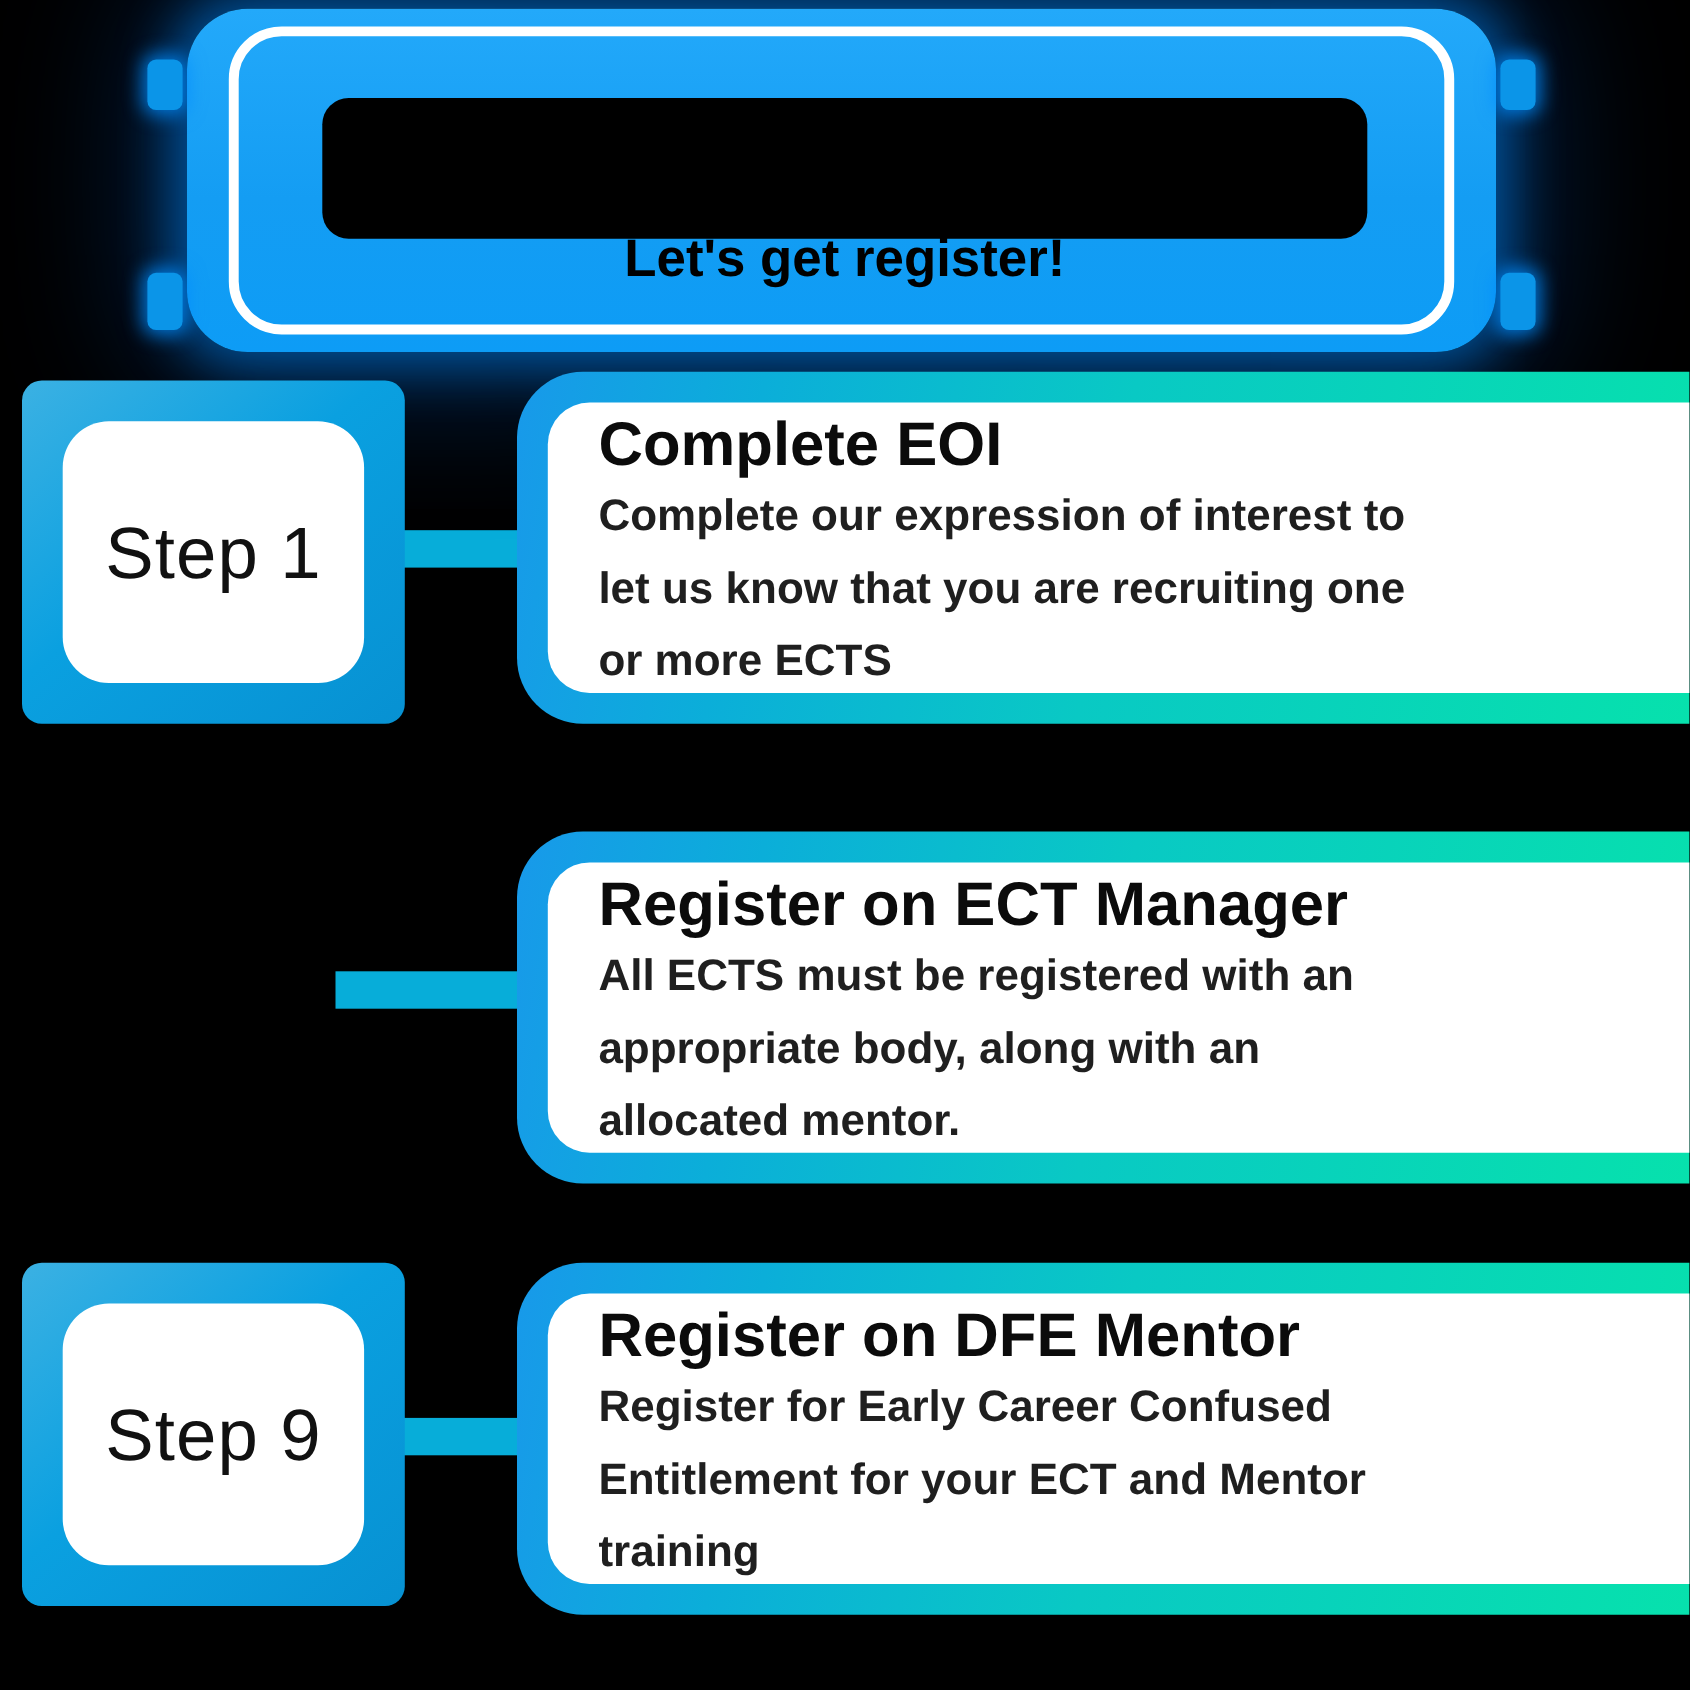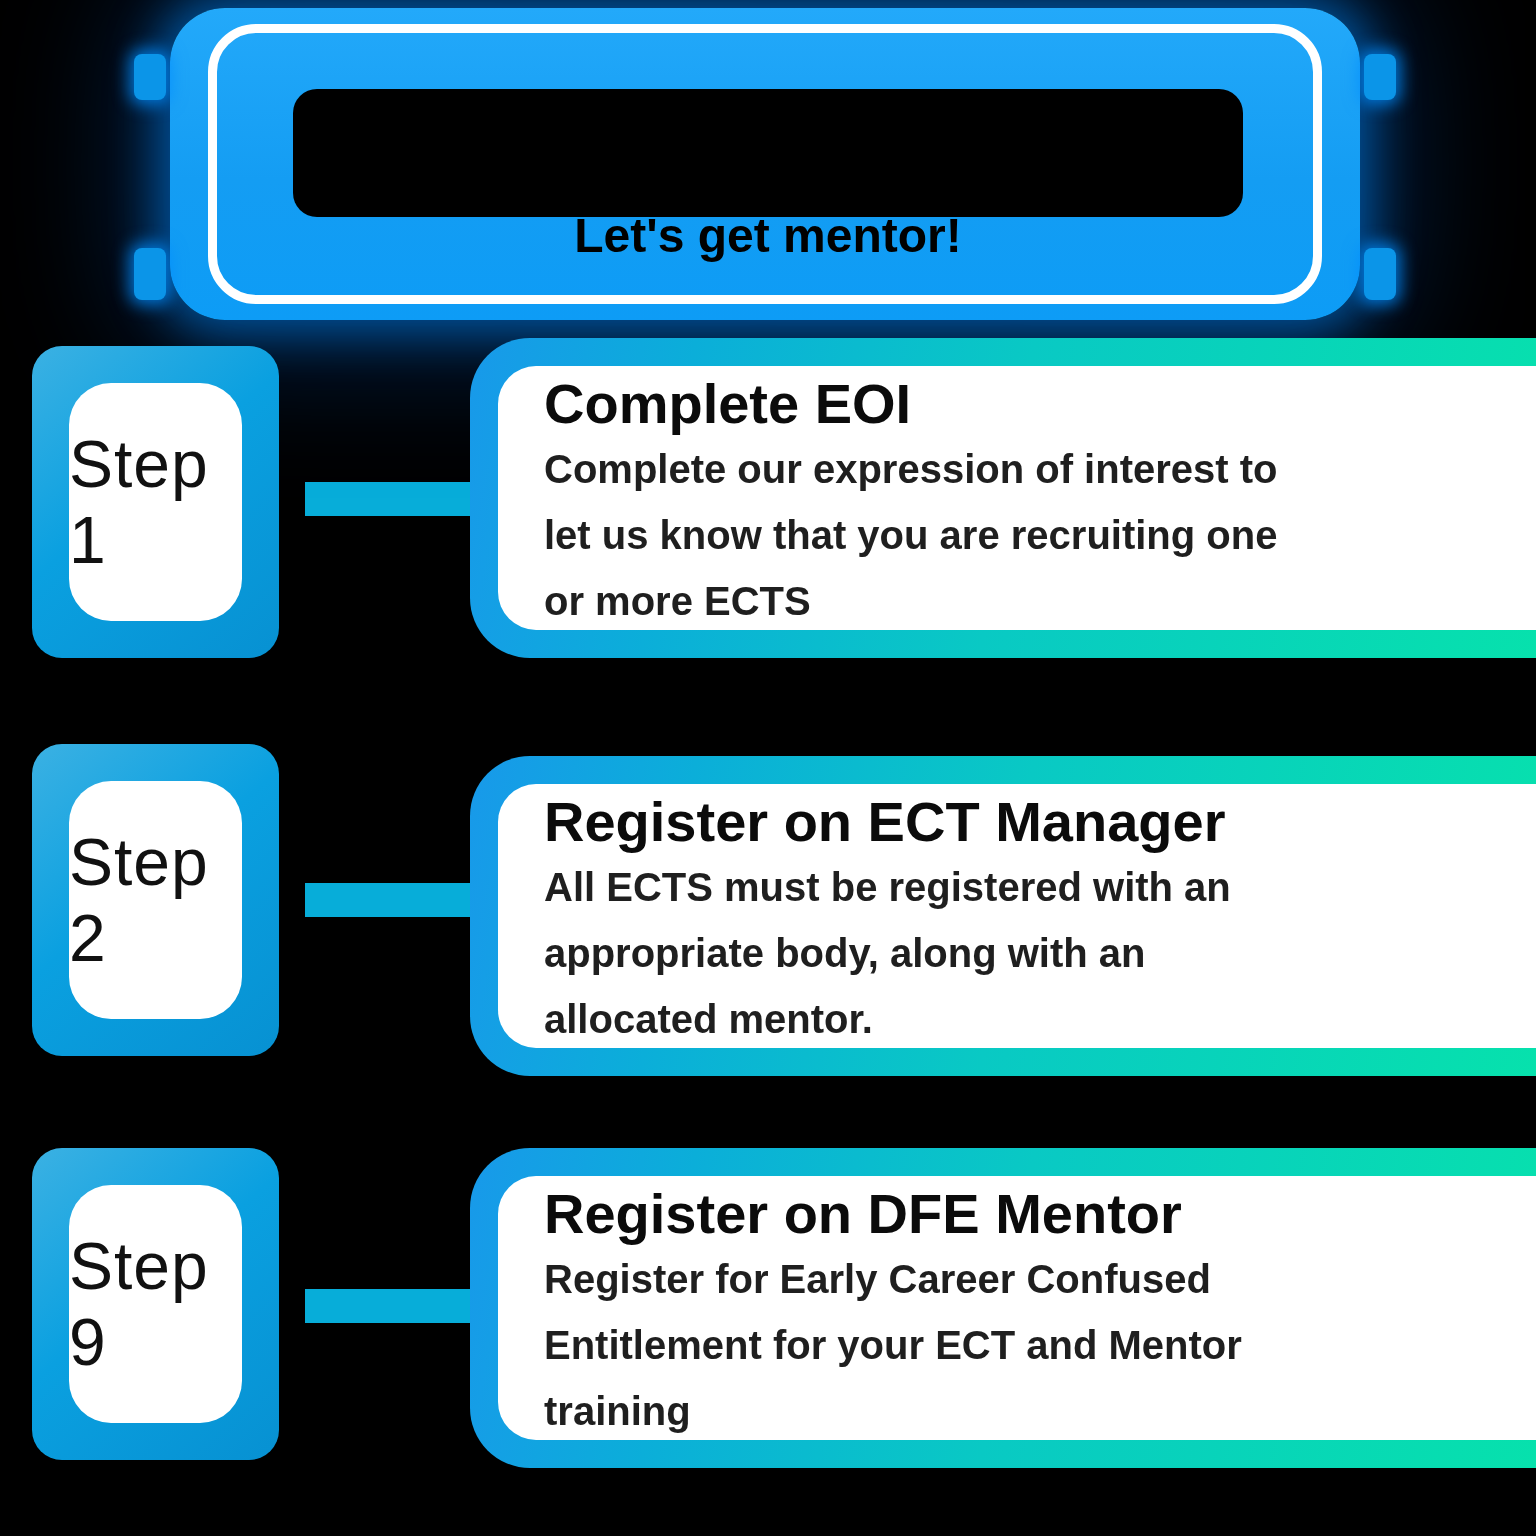--- a/index.html
+++ b/index.html
@@ -35,21 +35,21 @@
     background:#000000; border-radius:24px;
   }
   .title-text {
     position:absolute; left:0; top:-8px; width:100%;
     text-align:center; color:#000000;
     font-size:48px; line-height:62px; font-weight:800; letter-spacing:0;
   }
 
   
   .step-box {
-    position:absolute; left:32px; width:247px; height:312px; border-radius:30px;
+    position:absolute; left:20px; width:348px; height:312px; border-radius:18px;
     background:linear-gradient(140deg,#3BB1E3 0%,#0AA0E0 45%,#0791D2 100%);
     z-index:3;
   }
   .step-box-inner {
     position:absolute; inset:37px; background:#ffffff; border-radius:42px;
     display:flex; align-items:center; justify-content:center;
   }
   .step-label { font-size:66px; font-weight:400; color:#111111; letter-spacing:1px; }
 
   .connector {
@@ -86,45 +86,40 @@
 
   <div class="header">
     <div class="nub l1"></div>
     <div class="nub l2"></div>
     <div class="nub r1"></div>
     <div class="nub r2"></div>
     <div class="header-ring"></div>
     <div class="title-block">
       <div class="title-text">
         <div>Confused about how to register your ECT?</div>
-        <div>Let's get mentor!</div>
+        <div>Let's get register!</div>
       </div>
     </div>
   </div>
 
   <div class="step-box pos-step1">
     <div class="step-box-inner">
       <span class="step-label">Step 1</span>
     </div>
   </div>
   <div class="connector pos-conn1"></div>
   <div class="card pos-card1">
     <div class="card-inner">
       <h2 class="card-title">Complete EOI</h2>
       <p class="card-desc">Complete our expression of interest to
 let us know that you are recruiting one
 or more ECTS</p>
     </div>
   </div>
 
-  <div class="step-box pos-step2">
-    <div class="step-box-inner">
-      <span class="step-label">Step 2</span>
-    </div>
-  </div>
   <div class="connector pos-conn2"></div>
   <div class="card pos-card2">
     <div class="card-inner">
       <h2 class="card-title">Register on ECT Manager</h2>
       <p class="card-desc">All ECTS must be registered with an
 appropriate body, along with an
 allocated mentor.</p>
     </div>
   </div>
 

